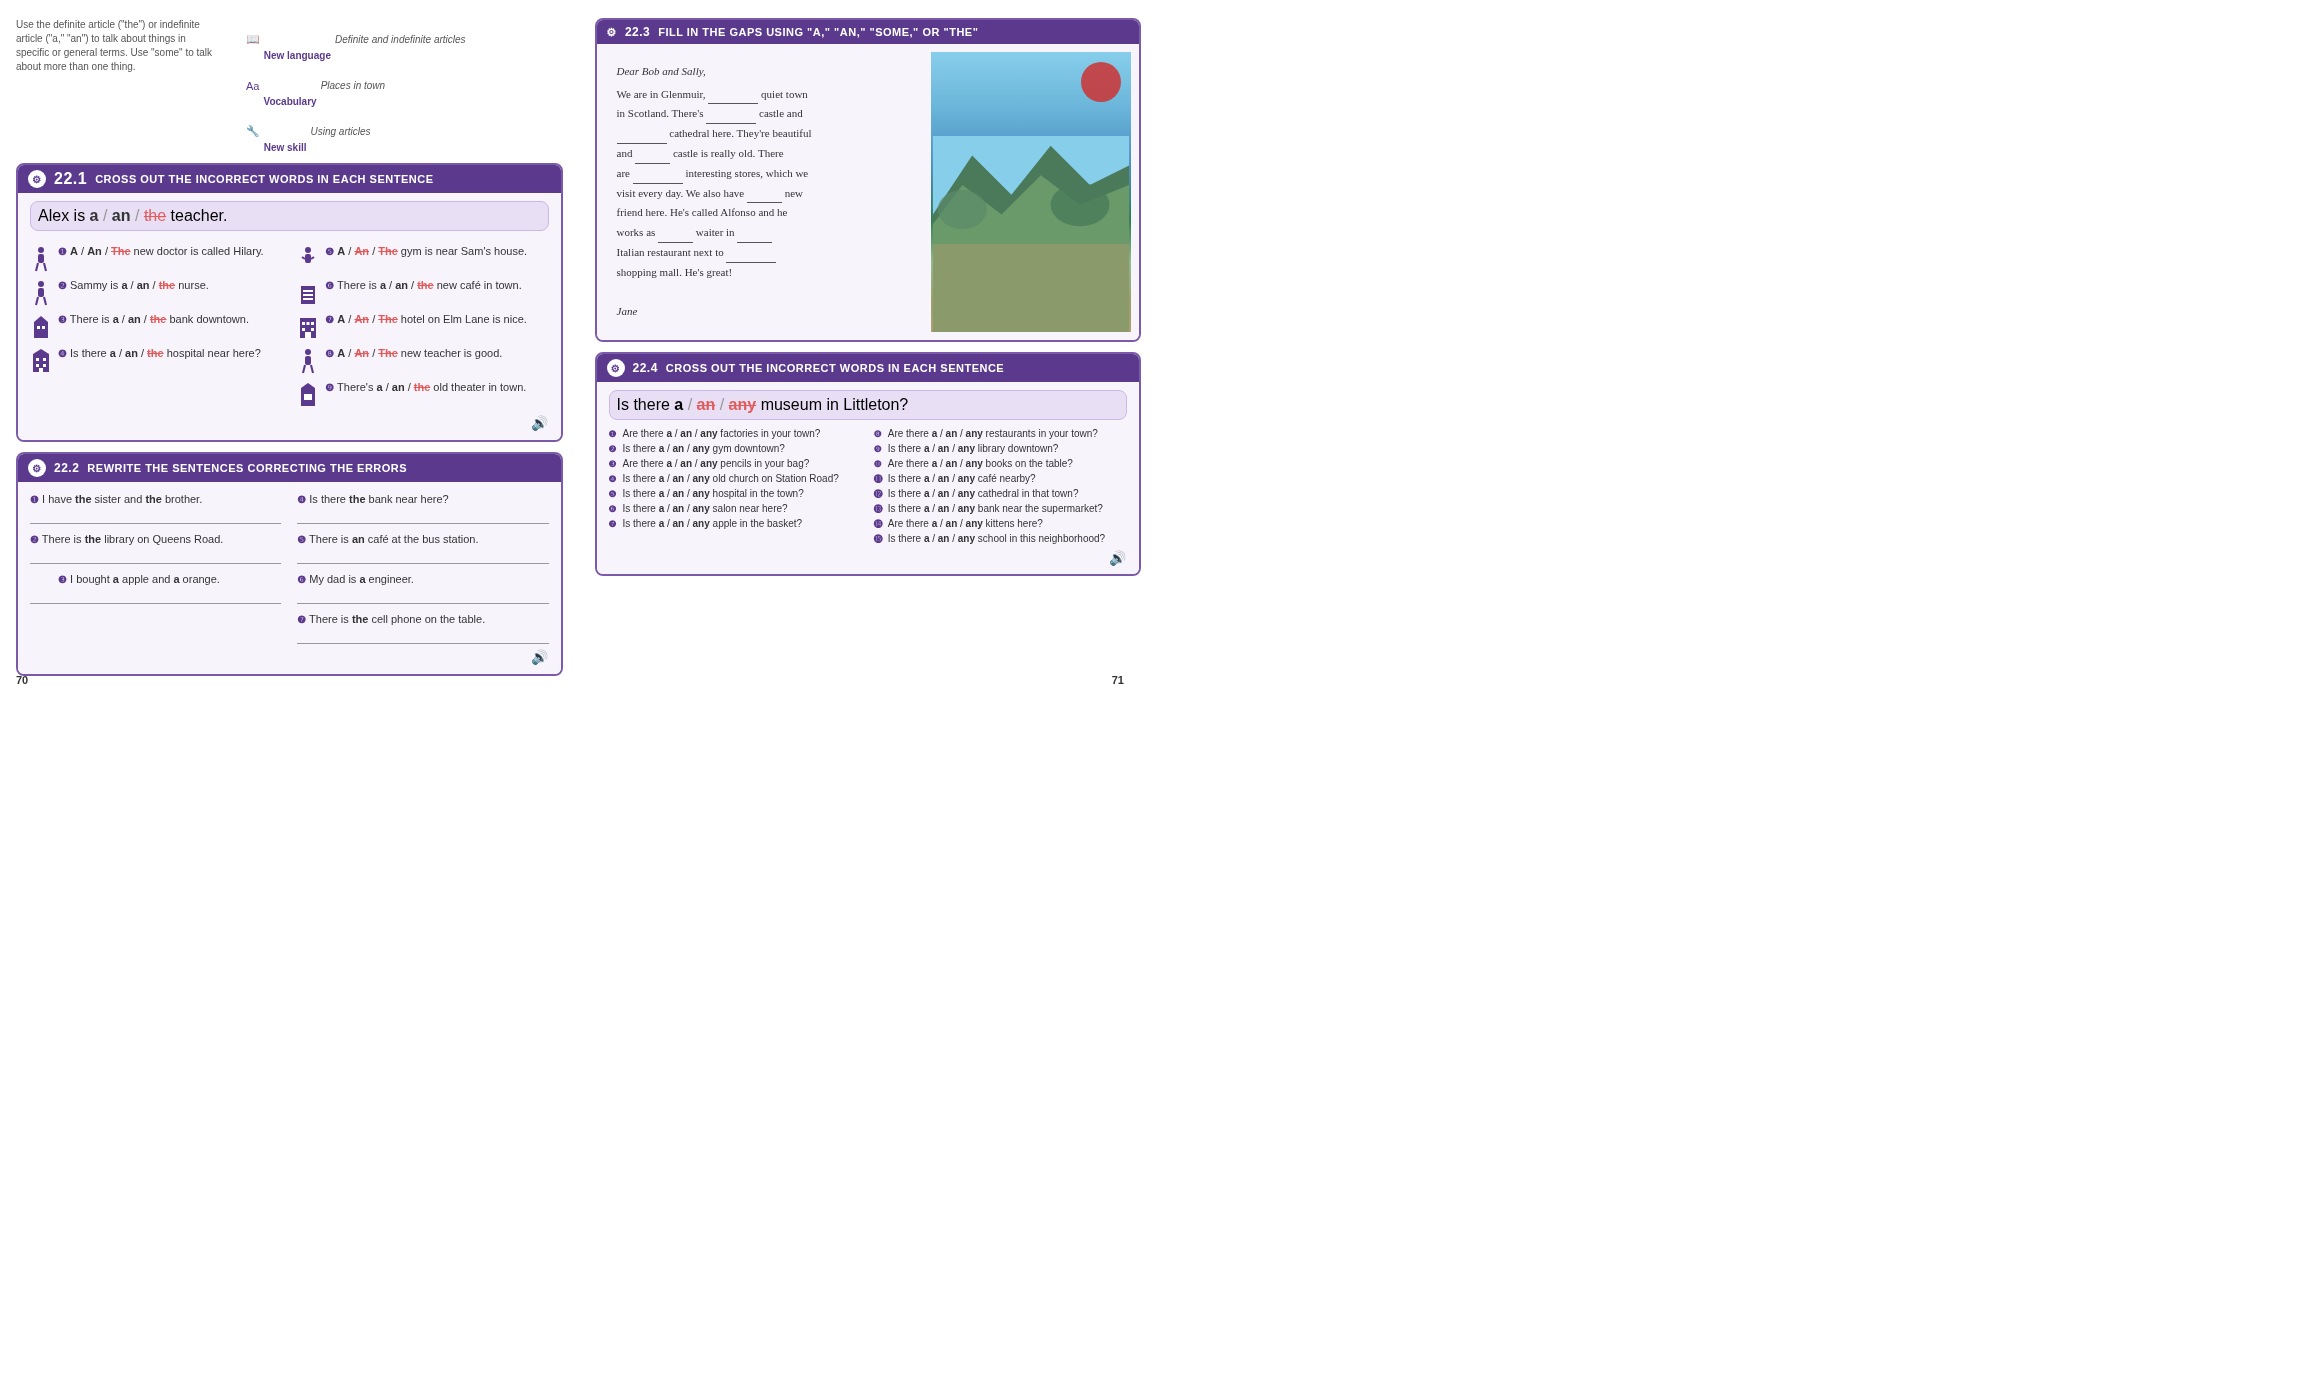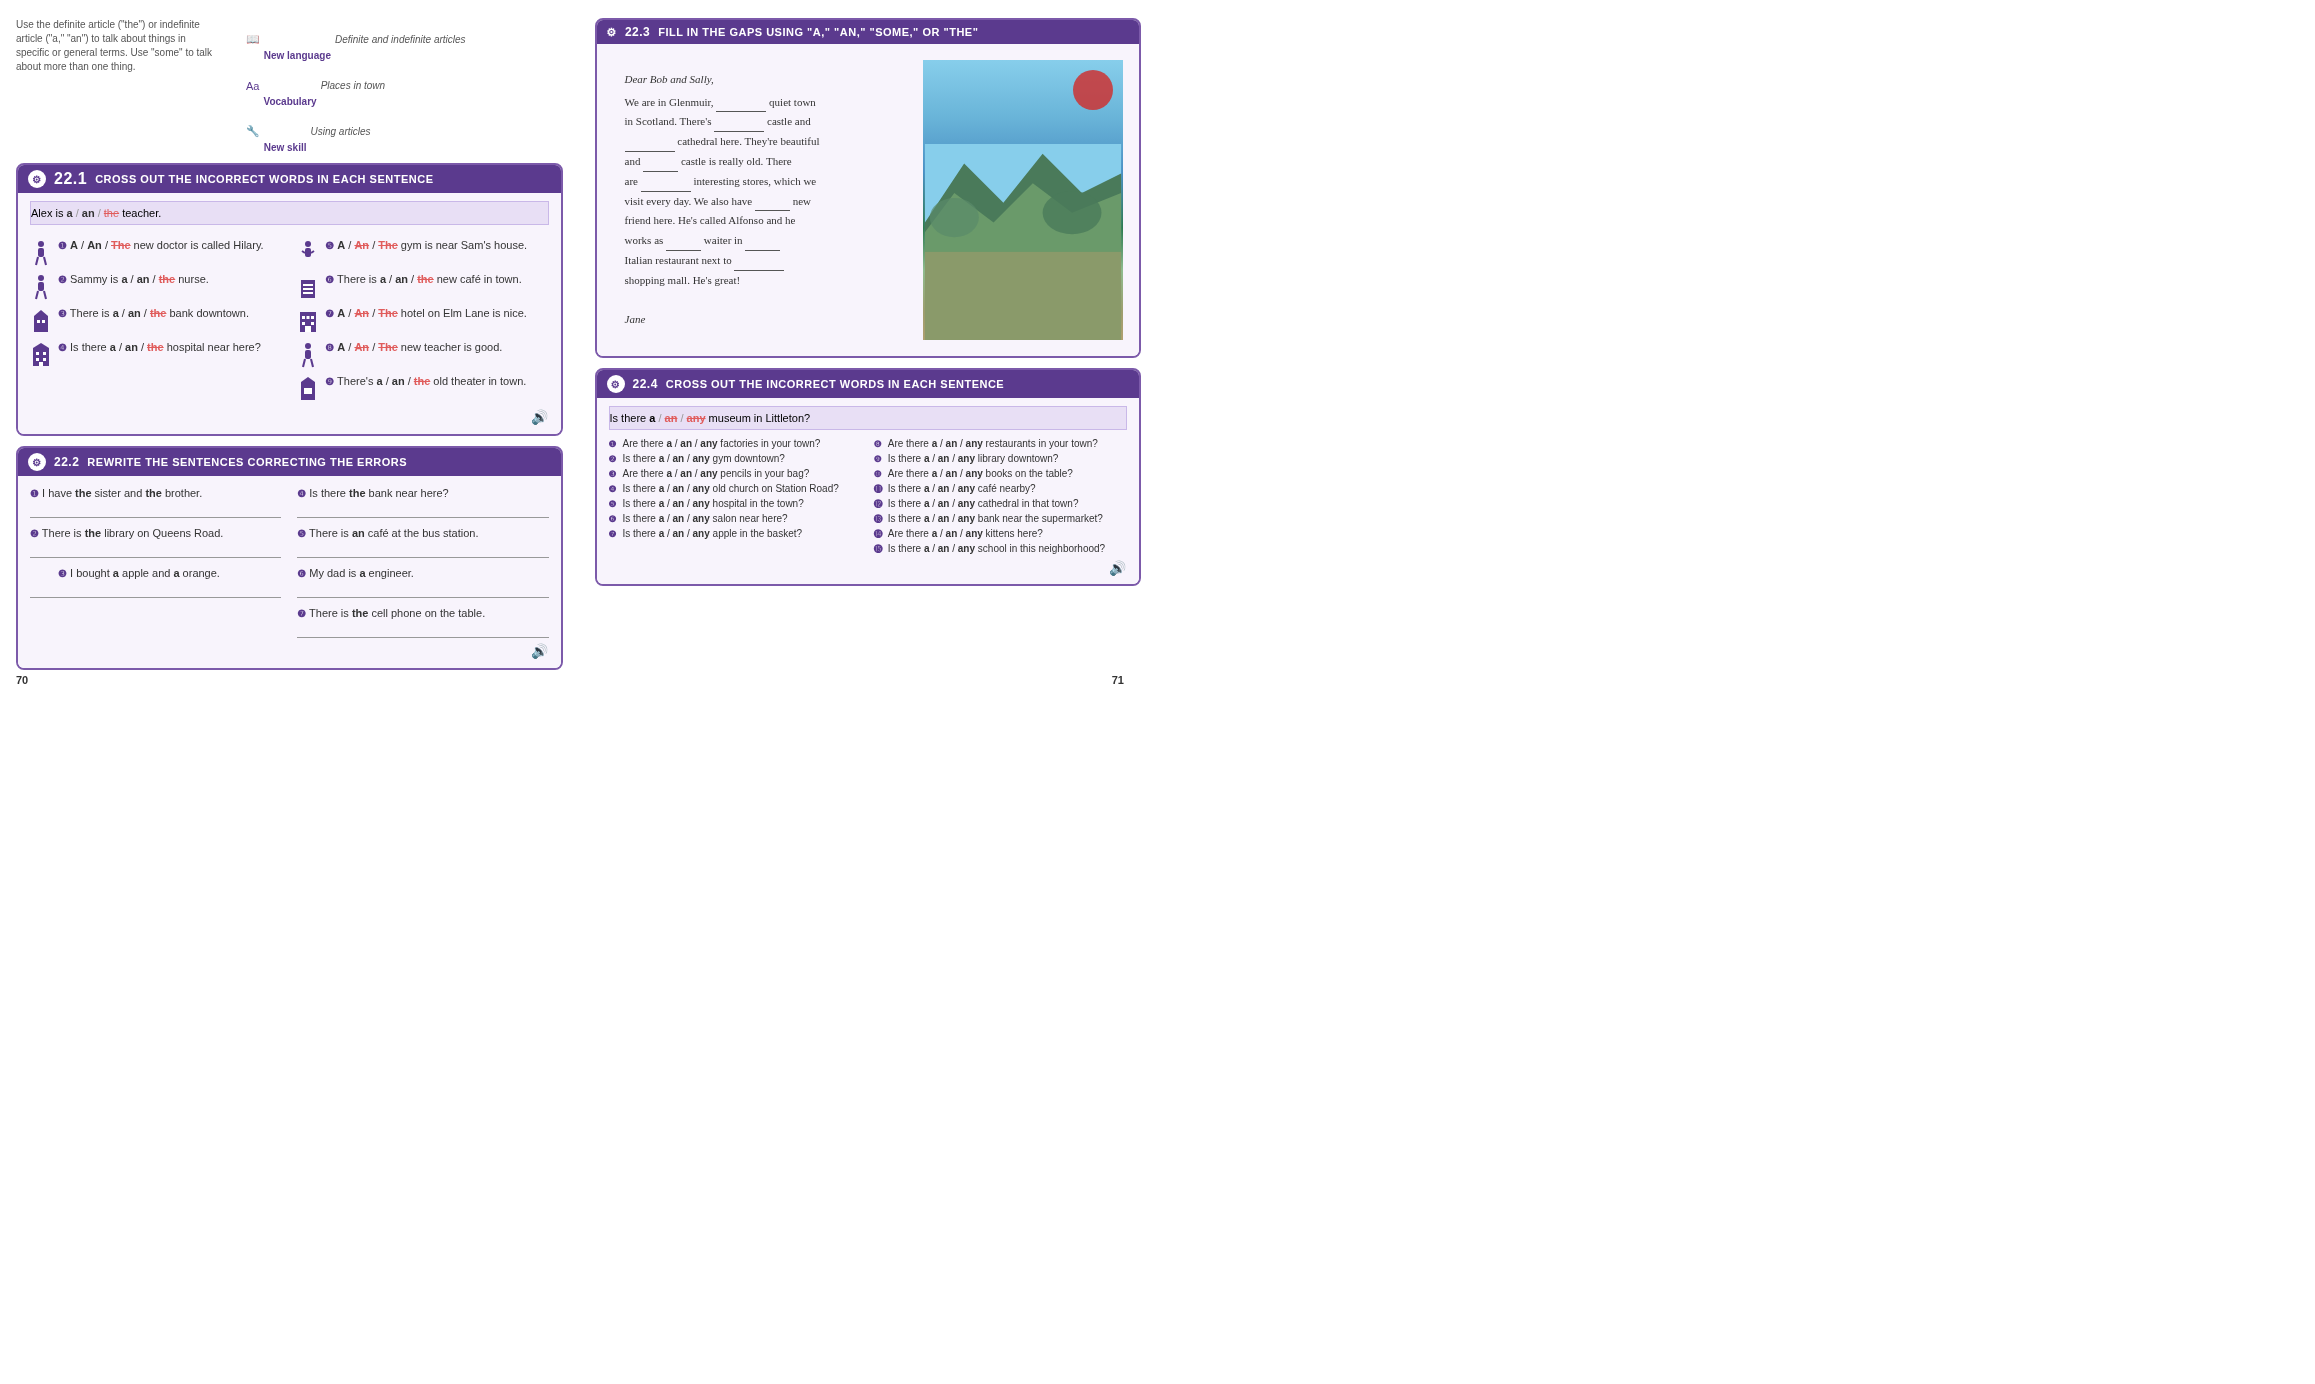--- a/index.html
+++ b/index.html
@@ -134,23 +134,23 @@
     .item-num {
       color: #5b3a8e;
       font-weight: bold;
       font-size: 10px;
       min-width: 10px;
       margin-top: 1px;
     }
 
     .highlight-box {
       background: #e8dff5;
-      border-radius: 0;
-      padding: 5px 0;
-      font-size: 11px;
+      border-radius: 8px;
+      padding: 5px 7px;
+      font-size: 16px;
       margin-bottom: 6px;
       border: 1px solid #c9b8e8;
     }
     .answer-line {
       border-bottom: 1px solid #999;
       height: 14px;
       margin-top: 2px;
       width: 100%;
     }
 
@@ -176,21 +176,21 @@
       padding: 5px 10px;
       display: flex;
       align-items: center;
       gap: 8px;
       font-size: 11px;
       font-weight: bold;
       letter-spacing: 0.5px;
     }
     .postcard-body {
       background: #f8f4fc;
-      padding: 16px;
+      padding: 8px;
       display: flex;
     }
     .postcard-letter {
       flex: 1;
       padding: 10px 12px;
       font-size: 11px;
       font-family: 'Georgia', serif;
       color: #333;
       line-height: 1.7;
     }

